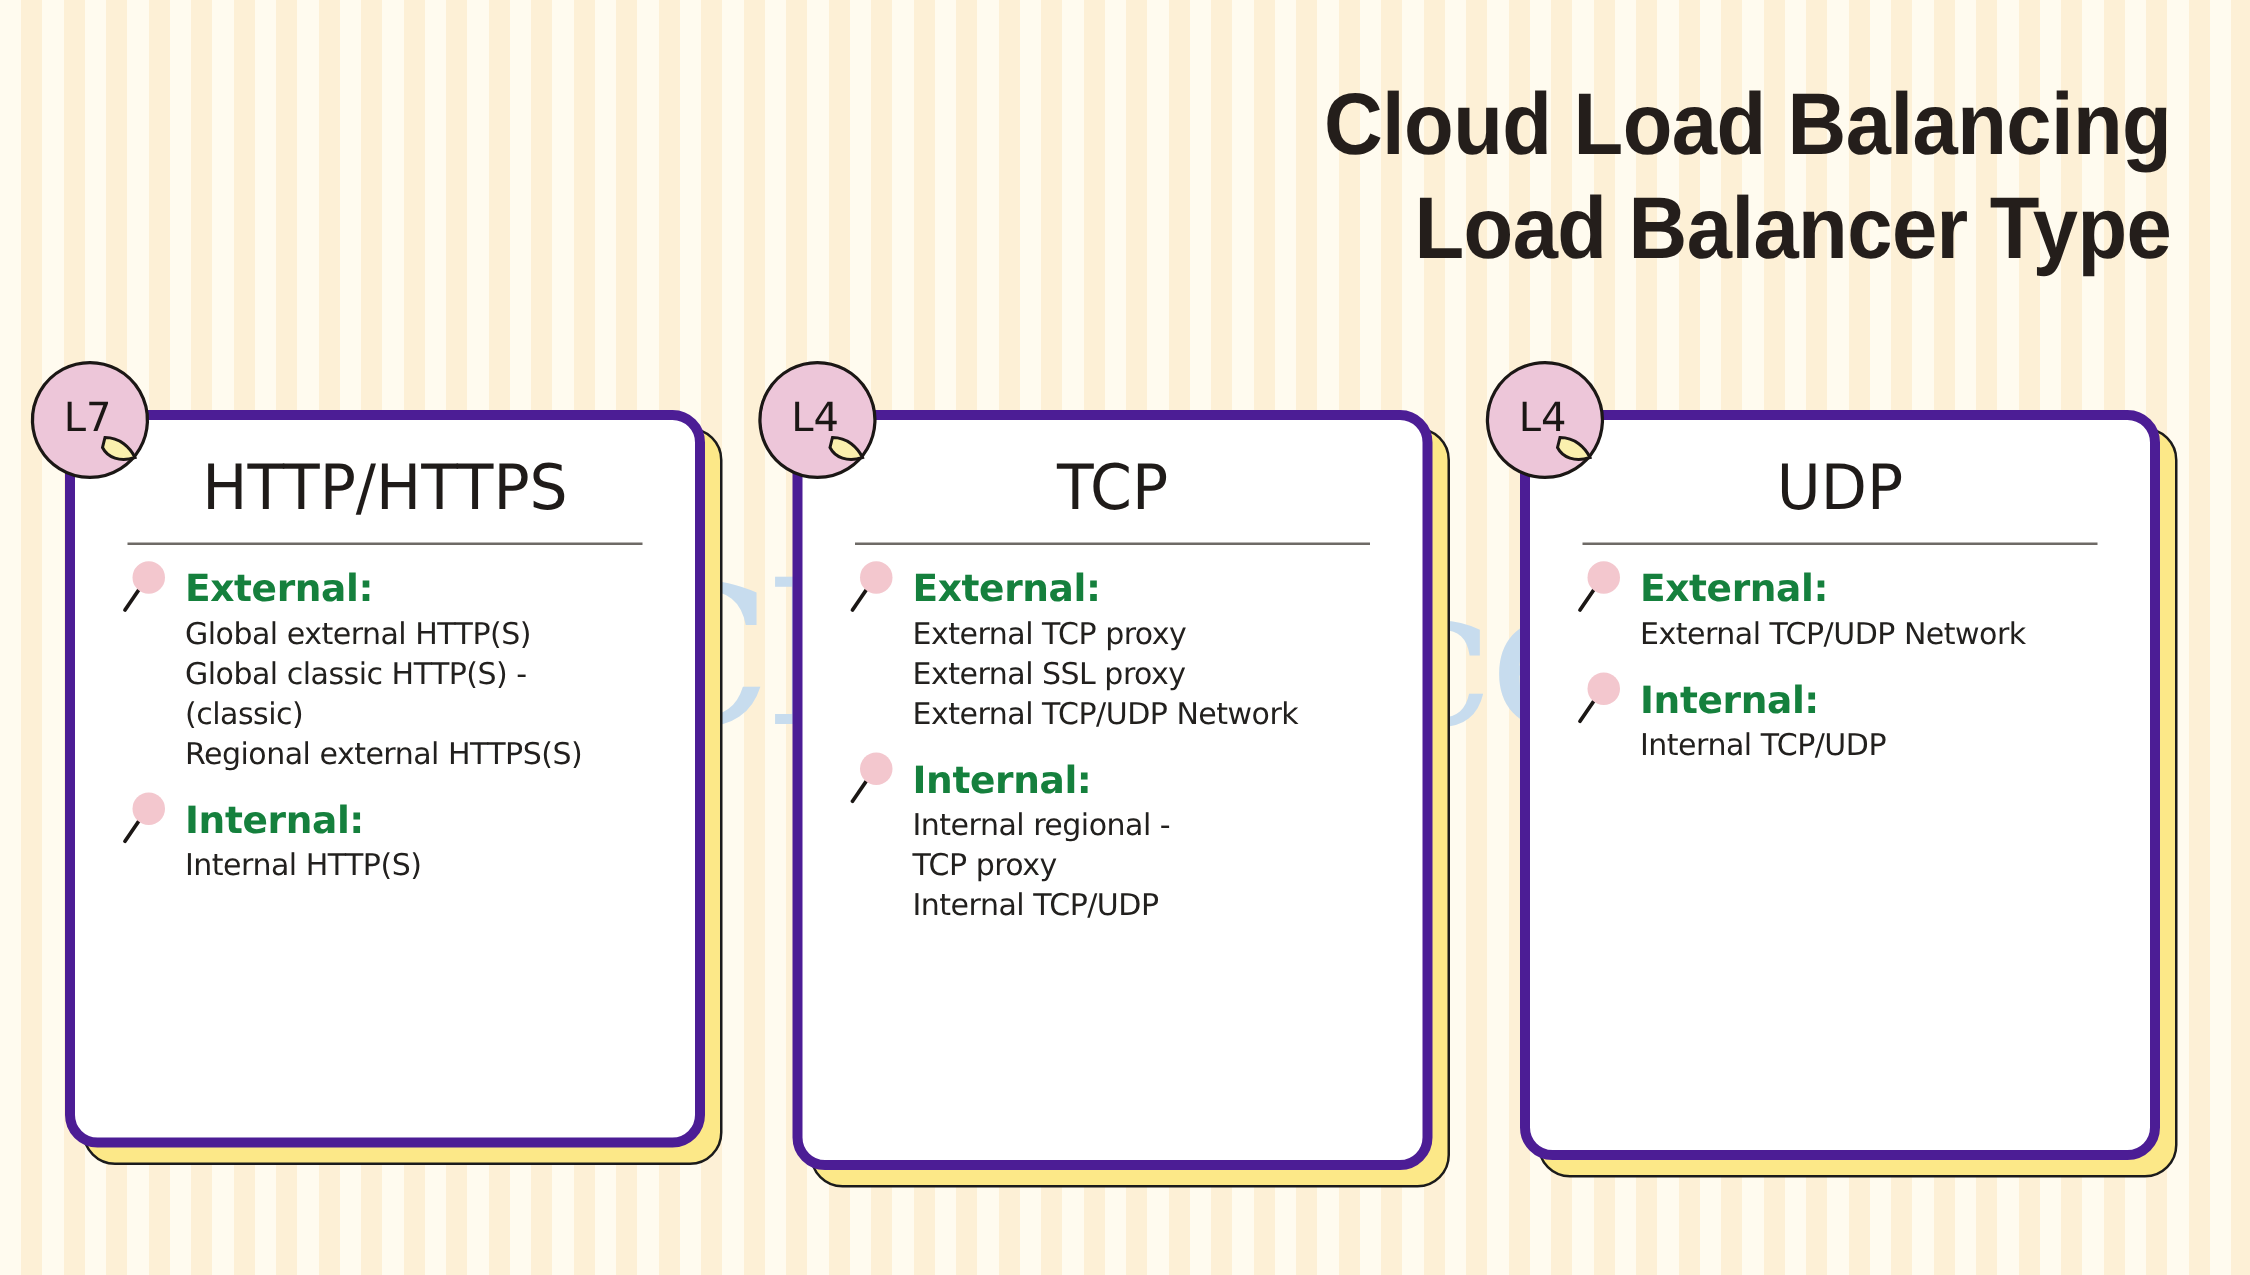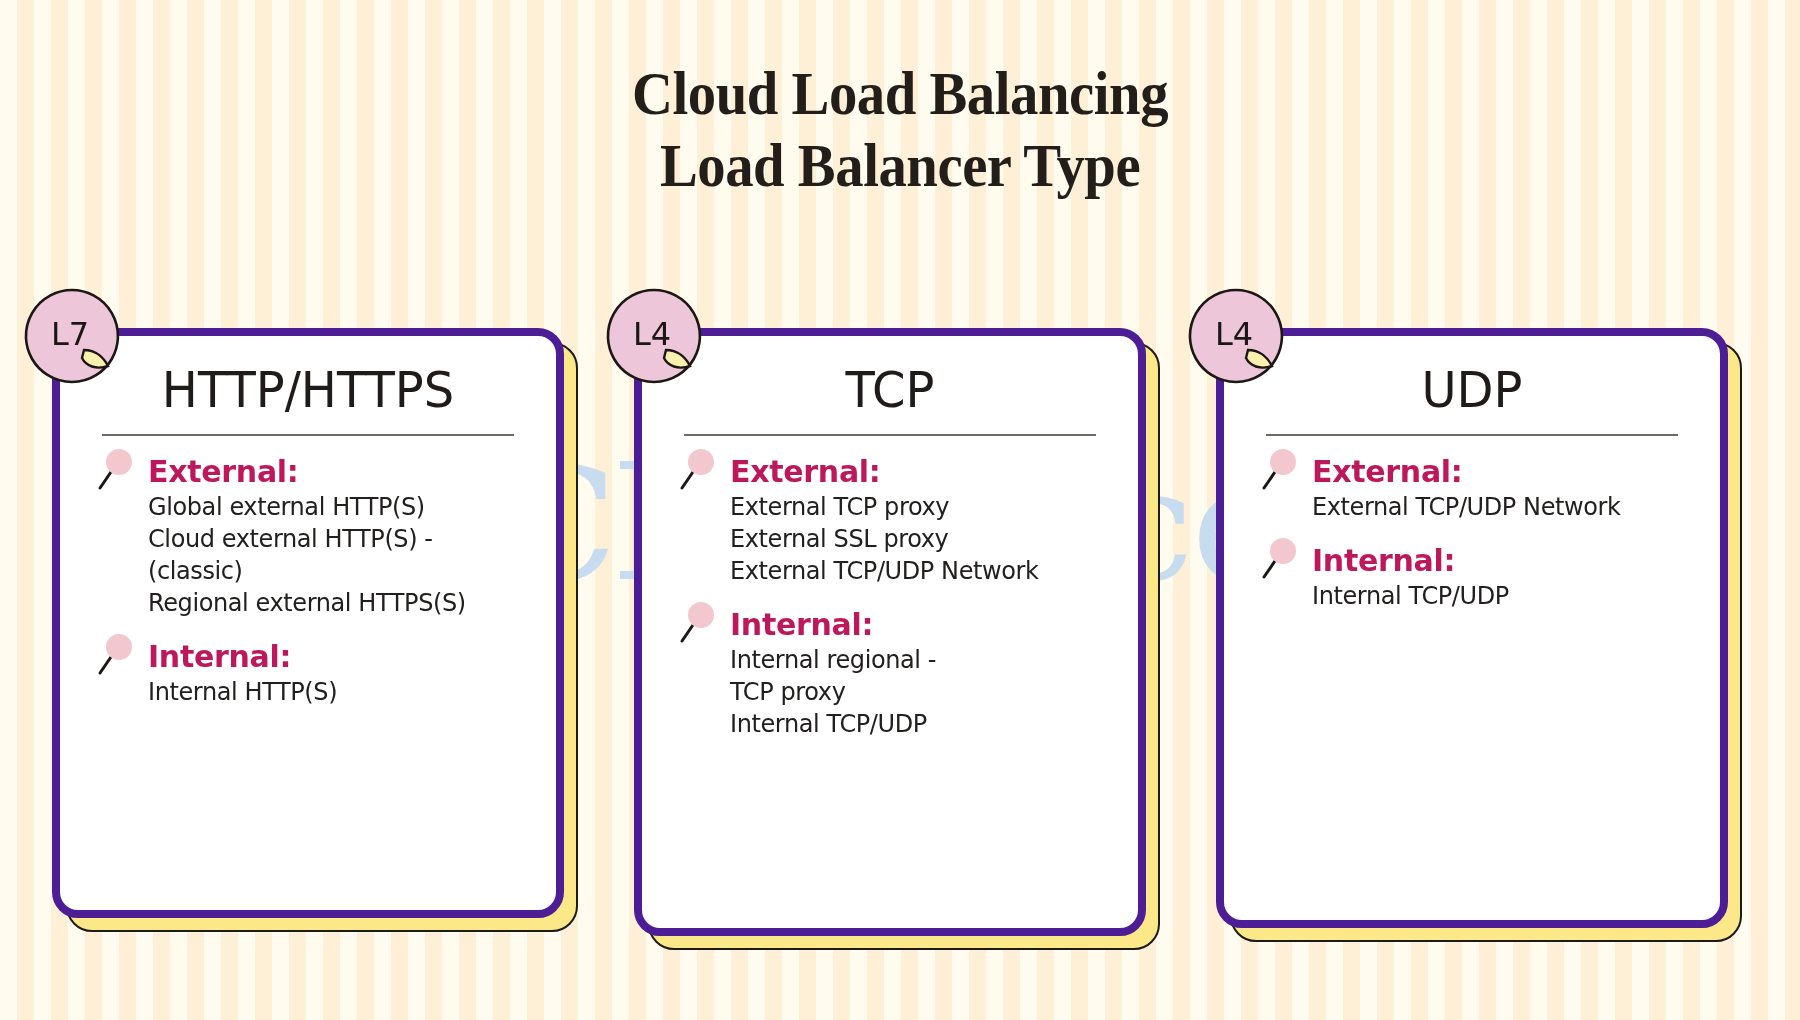--- a/index.html
+++ b/index.html
@@ -33,25 +33,25 @@
     color:#C7DCEE;
     letter-spacing:-2px;
     line-height:1;
     margin-left:24px;
     white-space:nowrap;
     font-weight:400;
   }
   
   #title{
     position:absolute;left:0;right:0;top:58px;
-    z-index:3;text-align:center;
+    z-index:3;text-align:right;
     color:#241E1B;
-    font-family:Liberation Serif, serif;
+    font-family:Liberation Sans, sans-serif;
     font-weight:bold;
-    font-size:61px;
+    font-size:70px;
     line-height:1.18;
     letter-spacing:-0.5px;
   }
   #title .t-line{display:block;transform:scaleX(0.93);}
   
   #cards{
     position:absolute;z-index:2;
     left:0;top:330px;width:1800px;height:630px;
   }
   .card-wrap{
@@ -97,21 +97,21 @@
   .section{
     position:relative;
     padding-left:58px;
     margin-bottom:18px;
   }
   .pin{
     position:absolute;left:4px;top:-4px;
     width:44px;height:44px;
   }
   .sec-head{
-    font-size:30px;font-weight:bold;color:#be185d;
+    font-size:30px;font-weight:bold;color:#15803d;
     line-height:1.30;
     font-family:"DejaVu Sans", sans-serif;
     letter-spacing:-0.3px;
   }
   .sec-line{
     font-size:24px;color:#22201E;
     line-height:1.34;
     font-family:"DejaVu Sans", sans-serif;
     letter-spacing:-0.4px;
     white-space:nowrap;
@@ -171,21 +171,21 @@
 
         <div class="section">
           <span class="pin">
             <svg width="44" height="44" viewBox="0 0 44 44" aria-hidden="true">
               <line x1="6" y1="40" x2="19" y2="21" stroke="#1B1715" stroke-width="3" stroke-linecap="round"></line>
               <circle cx="25" cy="14" r="13" fill="#F3C7CE"></circle>
             </svg>
           </span>
           <div class="sec-head">External:</div>
           <div class="sec-line">Global external HTTP(S)</div>
-          <div class="sec-line">Cloud external HTTP(S) -</div>
+          <div class="sec-line">Global classic HTTP(S) -</div>
           <div class="sec-line">(classic)</div>
           <div class="sec-line">Regional external HTTPS(S)</div>
         </div>
 
         <div class="section">
           <span class="pin">
             <svg width="44" height="44" viewBox="0 0 44 44" aria-hidden="true">
               <line x1="6" y1="40" x2="19" y2="21" stroke="#1B1715" stroke-width="3" stroke-linecap="round"></line>
               <circle cx="25" cy="14" r="13" fill="#F3C7CE"></circle>
             </svg>

